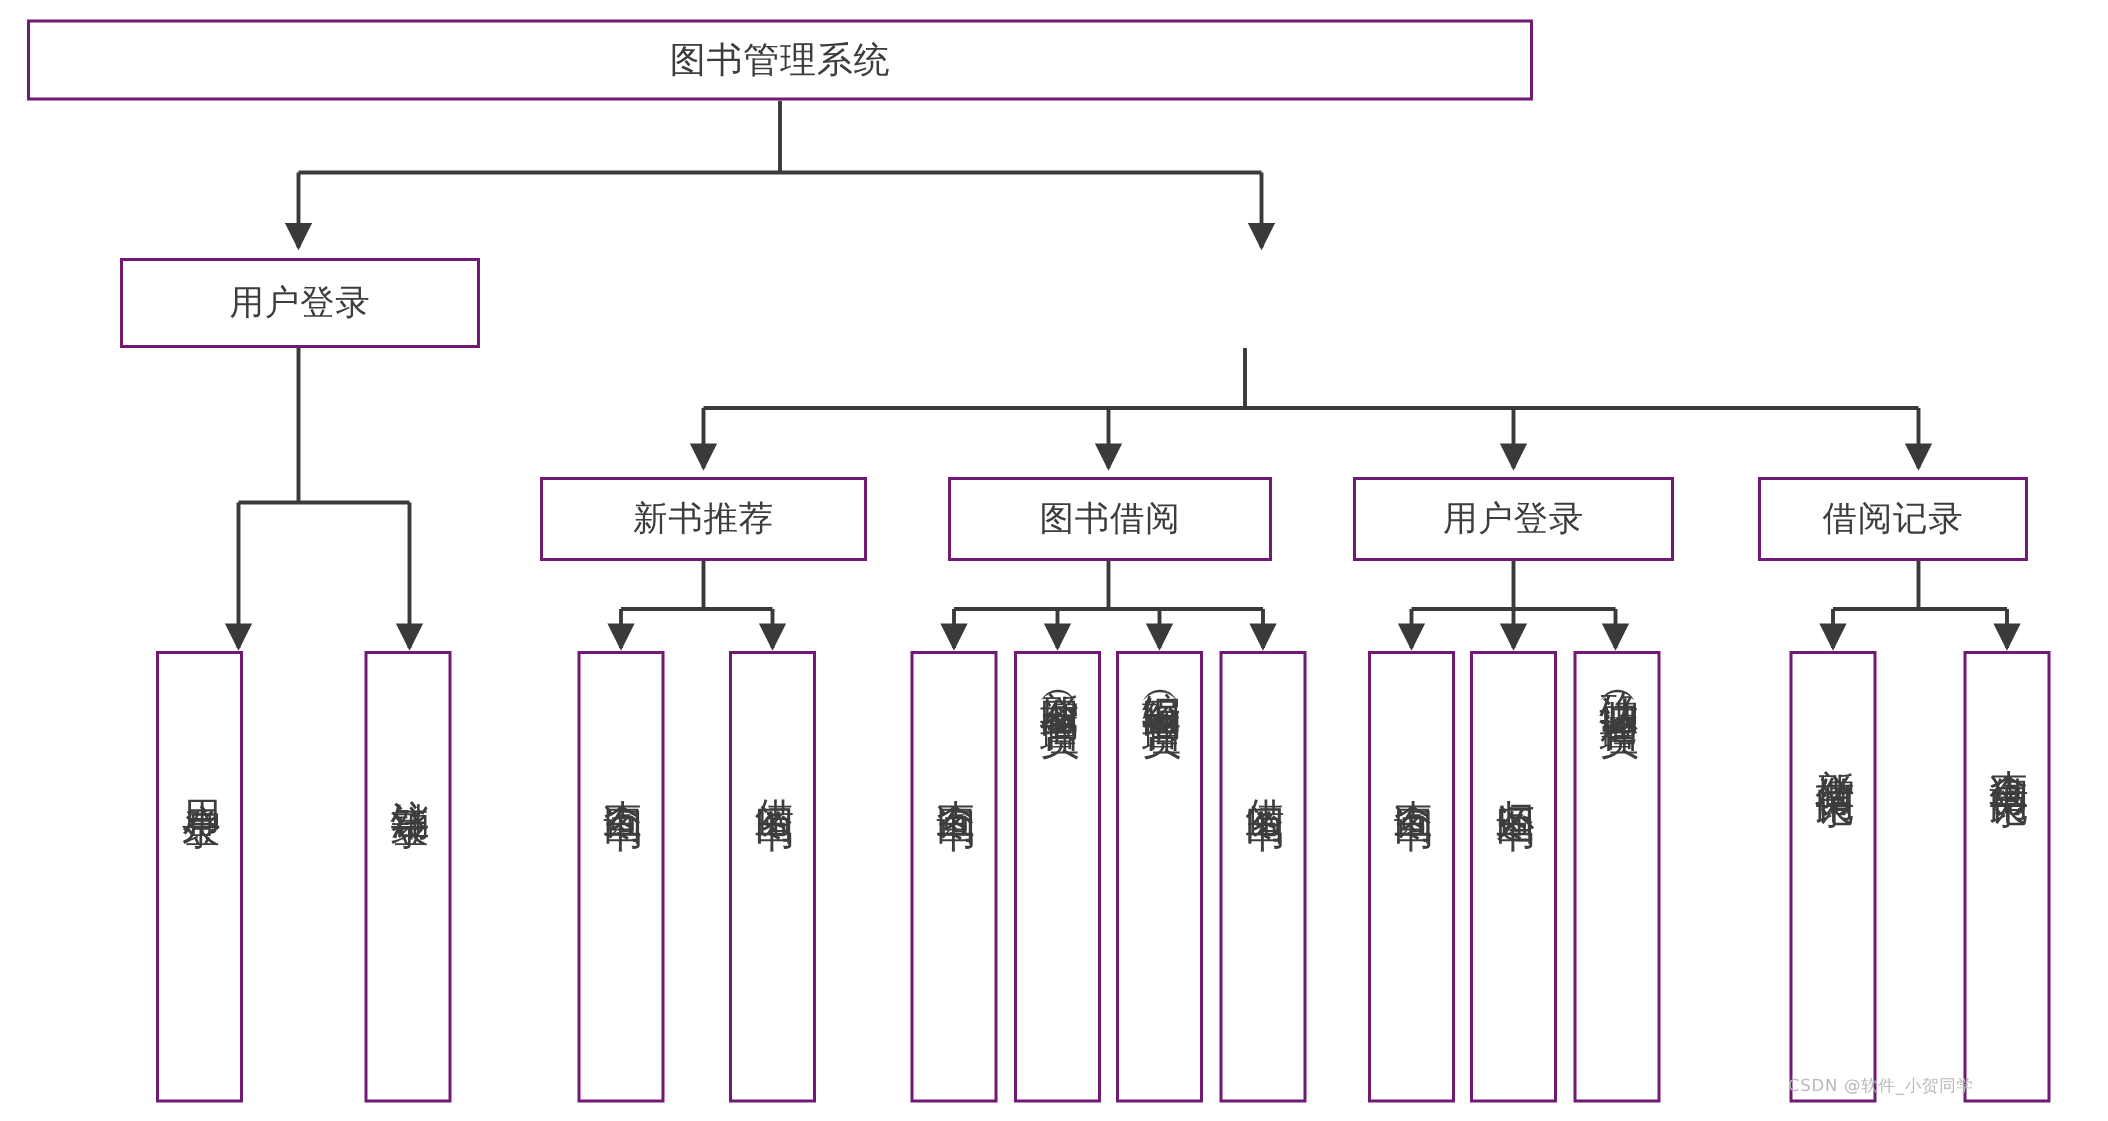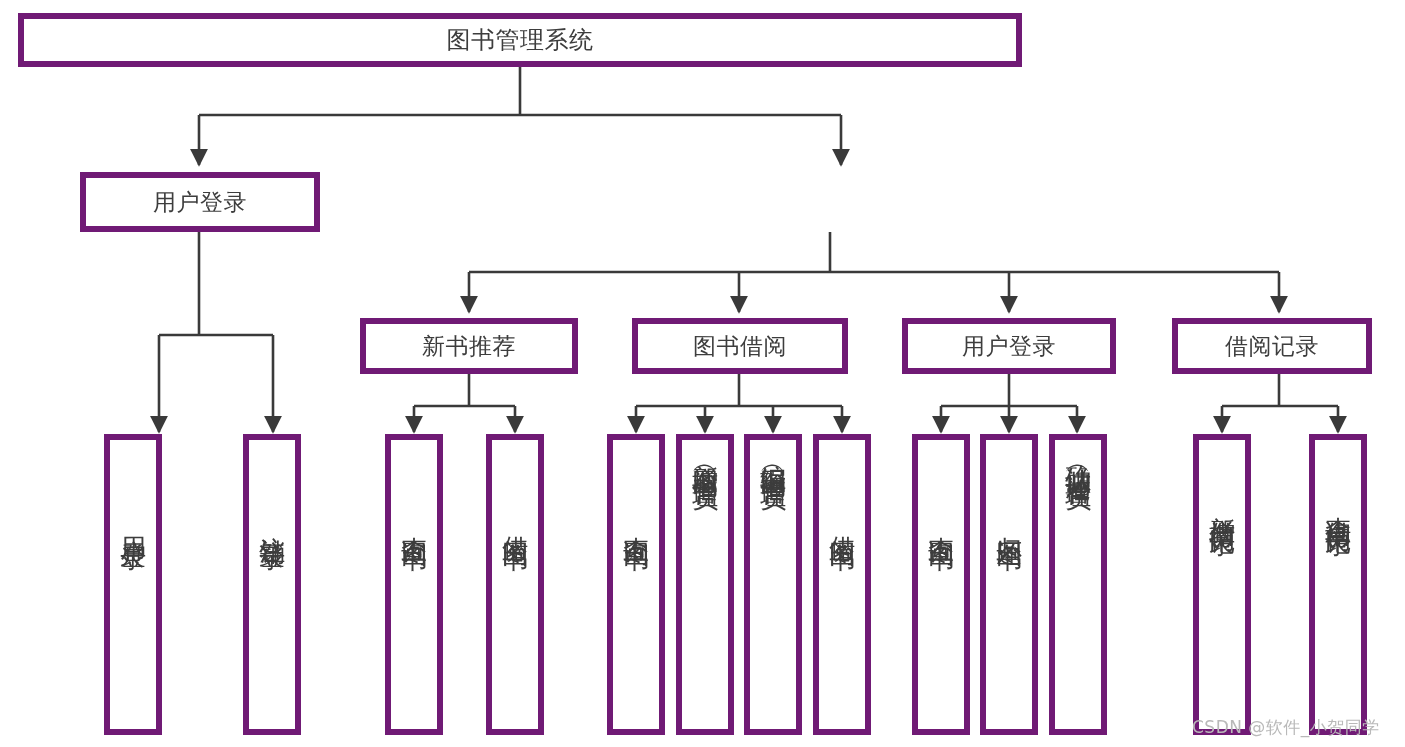--- a/index.html
+++ b/index.html
@@ -22,21 +22,21 @@
     position: absolute;
     left: 0;
     top: 0;
     width: 1405px;
     height: 747px;
     pointer-events: none;
   }
   .node {
     position: absolute;
     box-sizing: border-box;
-    border: 6px solid #701a75;
+    border: 2px solid #701a75;
     background: #ffffff;
     display: flex;
     align-items: center;
     justify-content: center;
     color: #3d3d3d;
   }
   .node .label {
     display: block;
     text-align: center;
     line-height: 1.0;
@@ -66,21 +66,21 @@
     white-space: nowrap;
   }
   .node.vert.mid .label {
     margin-top: 72px;
   }
   .node.vert.midshort .label {
     margin-top: 52px;
   }
   .watermark {
     position: absolute;
-    font-size: 17px;
+    font-size: 11px;
     color: #b9b9b9;
     white-space: nowrap;
     letter-spacing: 0.5px;
   }
 </style>
 </head>
 <body>
 
 <div id="canvas">
 
@@ -144,21 +144,21 @@
 
   <div class="node horiz" style="left:360px; top:318px; width:218px; height:56px;">
     <span class="label">新书推荐</span>
   </div>
   <div class="node horiz" style="left:632px; top:318px; width:216px; height:56px;">
     <span class="label">图书借阅</span>
   </div>
   <div class="node horiz" style="left:902px; top:318px; width:214px; height:56px;">
     <span class="label">用户登录</span>
   </div>
-  <div class="node horiz" style="left:1172px; top:318px; width:200px; height:56px;">
+  <div class="node horiz" style="left:1172px; top:318px; width:180px; height:56px;">
     <span class="label">借阅记录</span>
   </div>
 
   <div class="node vert mid" style="left:104px; top:434px; width:58px; height:301px;">
     <span class="label">用户登录</span>
   </div>
   <div class="node vert mid" style="left:243px; top:434px; width:58px; height:301px;">
     <span class="label">注销登录</span>
   </div>
 

